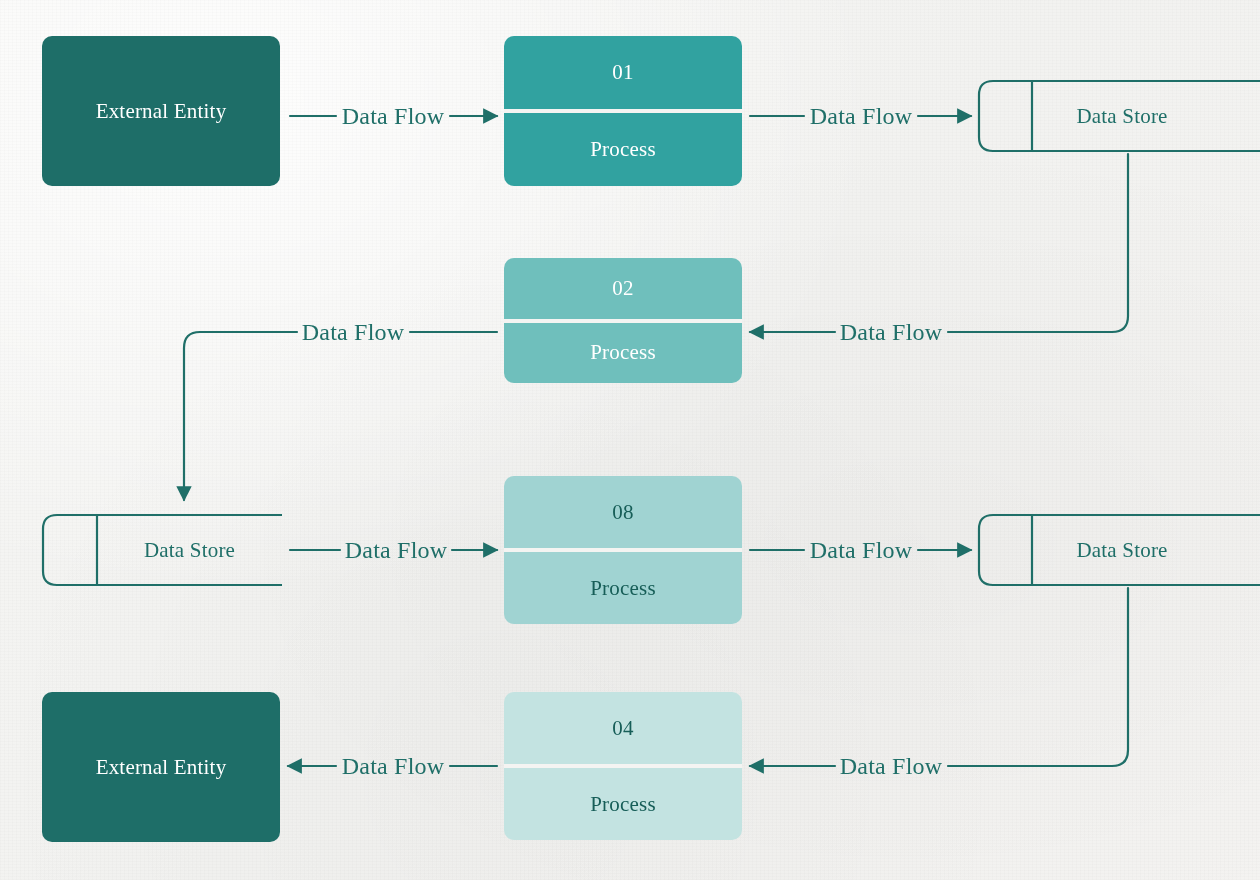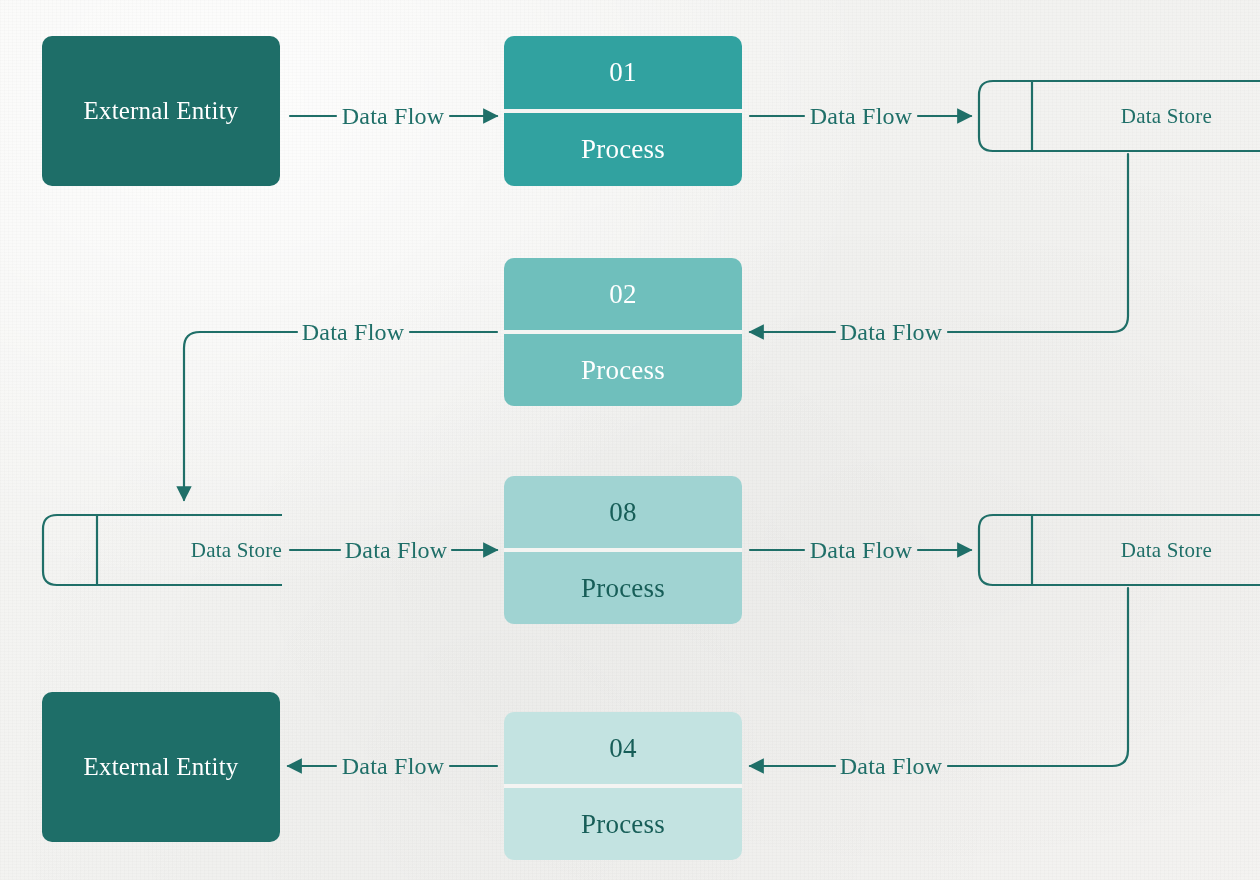--- a/index.html
+++ b/index.html
@@ -44,37 +44,37 @@
     box-sizing: border-box;
   }
 
   
   .entity {
     border-radius: 10px;
     display: flex;
     align-items: center;
     justify-content: center;
     color: #ffffff;
-    font-size: 25px;
+    font-size: 21px;
     letter-spacing: 0.2px;
   }
 
   
   .process {
     border-radius: 10px;
     overflow: hidden;
     display: flex;
     flex-direction: column;
   }
   .process .band {
     flex: 1 1 50%;
     display: flex;
     align-items: center;
     justify-content: center;
-    font-size: 27px;
+    font-size: 21px;
     letter-spacing: 0.2px;
   }
   .process .band.top { border-bottom: 4px solid #f4f4f2; }
 
   
   .datastore {
     color: #1f6f68;
     font-size: 21px;
   }
   .datastore .ds-svg {
@@ -82,21 +82,21 @@
     left: 0;
     top: 0;
     overflow: visible;
   }
   .datastore .ds-label {
     position: absolute;
     top: 0;
     height: 100%;
     display: flex;
     align-items: center;
-    justify-content: flex-end;
+    justify-content: center;
     letter-spacing: 0.2px;
   }
 
   
   .flow-label {
     position: absolute;
     color: #1f6f68;
     font-size: 24px;
     letter-spacing: 0.2px;
     white-space: nowrap;
@@ -159,21 +159,21 @@
   <div class="node datastore" style="left:978px; top:80px; width:282px; height:72px;">
     <svg class="ds-svg" width="282" height="72" viewBox="0 0 282 72">
       <path d="M 282 1 L 15 1 Q 1 1 1 15 L 1 57 Q 1 71 15 71 L 282 71" fill="none" stroke="#1f6f68" stroke-width="2.2"></path>
       <line x1="54" y1="1" x2="54" y2="71" stroke="#1f6f68" stroke-width="2.2"></line>
     </svg>
     <div class="ds-label" style="left:54px; width:180px;">
       <span>Data Store</span>
     </div>
   </div>
 
-  <div class="node process" style="left:504px; top:258px; width:238px; height:148px; background:#6fbfbc;">
+  <div class="node process" style="left:504px; top:258px; width:238px; height:125px; background:#6fbfbc;">
     <div class="band top" style="color:#ffffff;">
       <span>02</span>
     </div>
     <div class="band" style="color:#ffffff;">
       <span>Process</span>
     </div>
   </div>
 
   <div class="node datastore" style="left:42px; top:514px; width:240px; height:72px;">
     <svg class="ds-svg" width="240" height="72" viewBox="0 0 240 72">
@@ -201,21 +201,21 @@
     </svg>
     <div class="ds-label" style="left:54px; width:180px;">
       <span>Data Store</span>
     </div>
   </div>
 
   <div class="node entity" style="left:42px; top:692px; width:238px; height:150px; background:#1e6e68;">
     <span>External Entity</span>
   </div>
 
-  <div class="node process" style="left:504px; top:692px; width:238px; height:148px; background:#c3e3e1;margin-top:20px;">
+  <div class="node process" style="left:504px; top:692px; width:238px; height:148px; background:#c3e3e1;">
     <div class="band top" style="color:#175e58;">
       <span>04</span>
     </div>
     <div class="band" style="color:#175e58;">
       <span>Process</span>
     </div>
   </div>
 
   <div class="flow-label" style="left:393px; top:116px;">
     <span>Data Flow</span>

